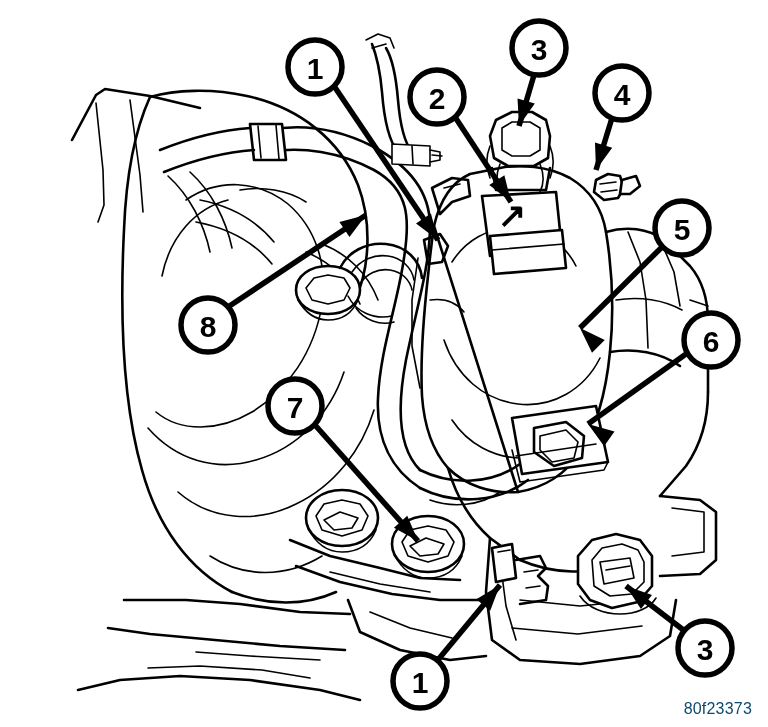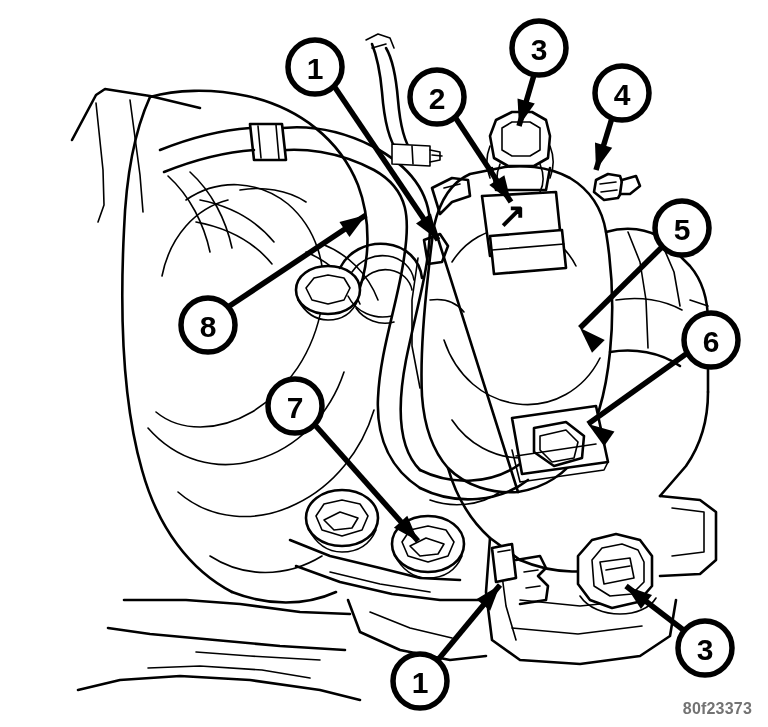--- a/index.html
+++ b/index.html
@@ -84,22 +84,22 @@
     fill: #000000;
     text-anchor: middle;
     dominant-baseline: central;
   }
   #figure-id {
     position: absolute;
     right: 16px;
     bottom: 9px;
     font-family: "Liberation Sans", sans-serif;
     font-size: 16px;
-    font-weight: bold;
-    color: #737373;
+    font-weight: normal;
+    color: #0c4a6e;
     letter-spacing: 0.2px;
     white-space: nowrap;
   }
 </style>
 </head>
 <body>
 
 <div id="figure-root">
 
   <svg id="diagram-svg" viewBox="0 0 768 727" xmlns="http://www.w3.org/2000/svg">

